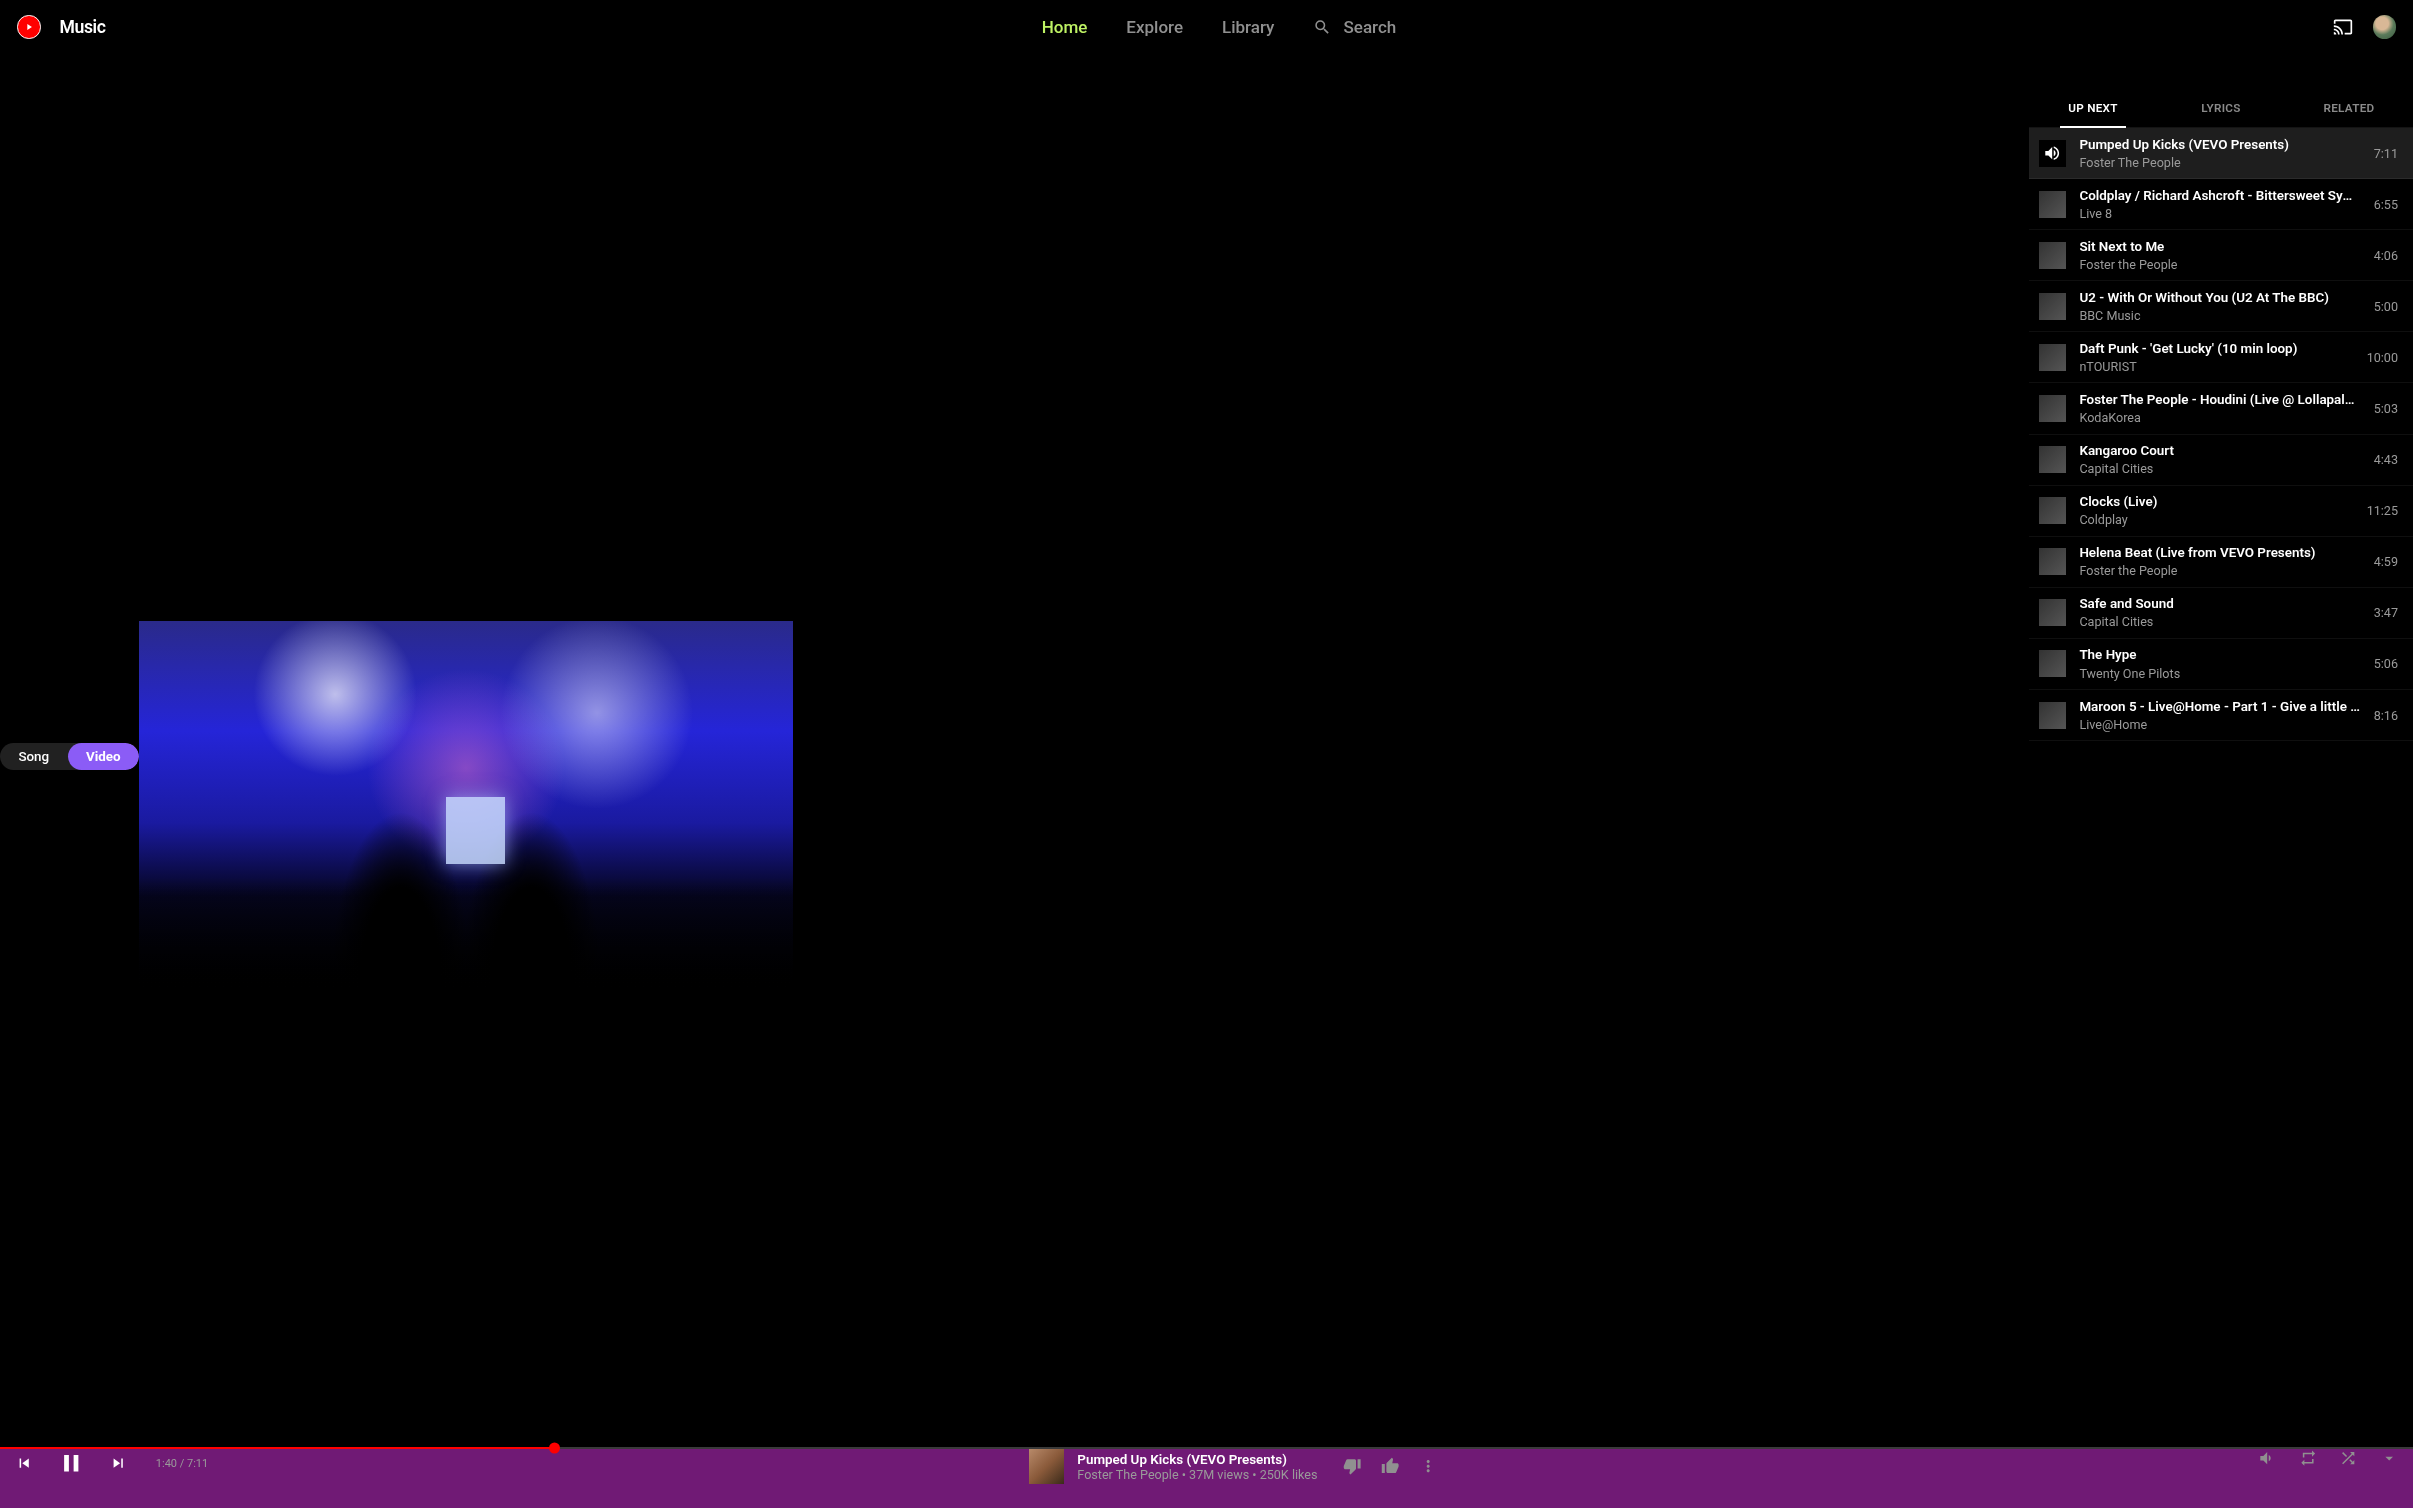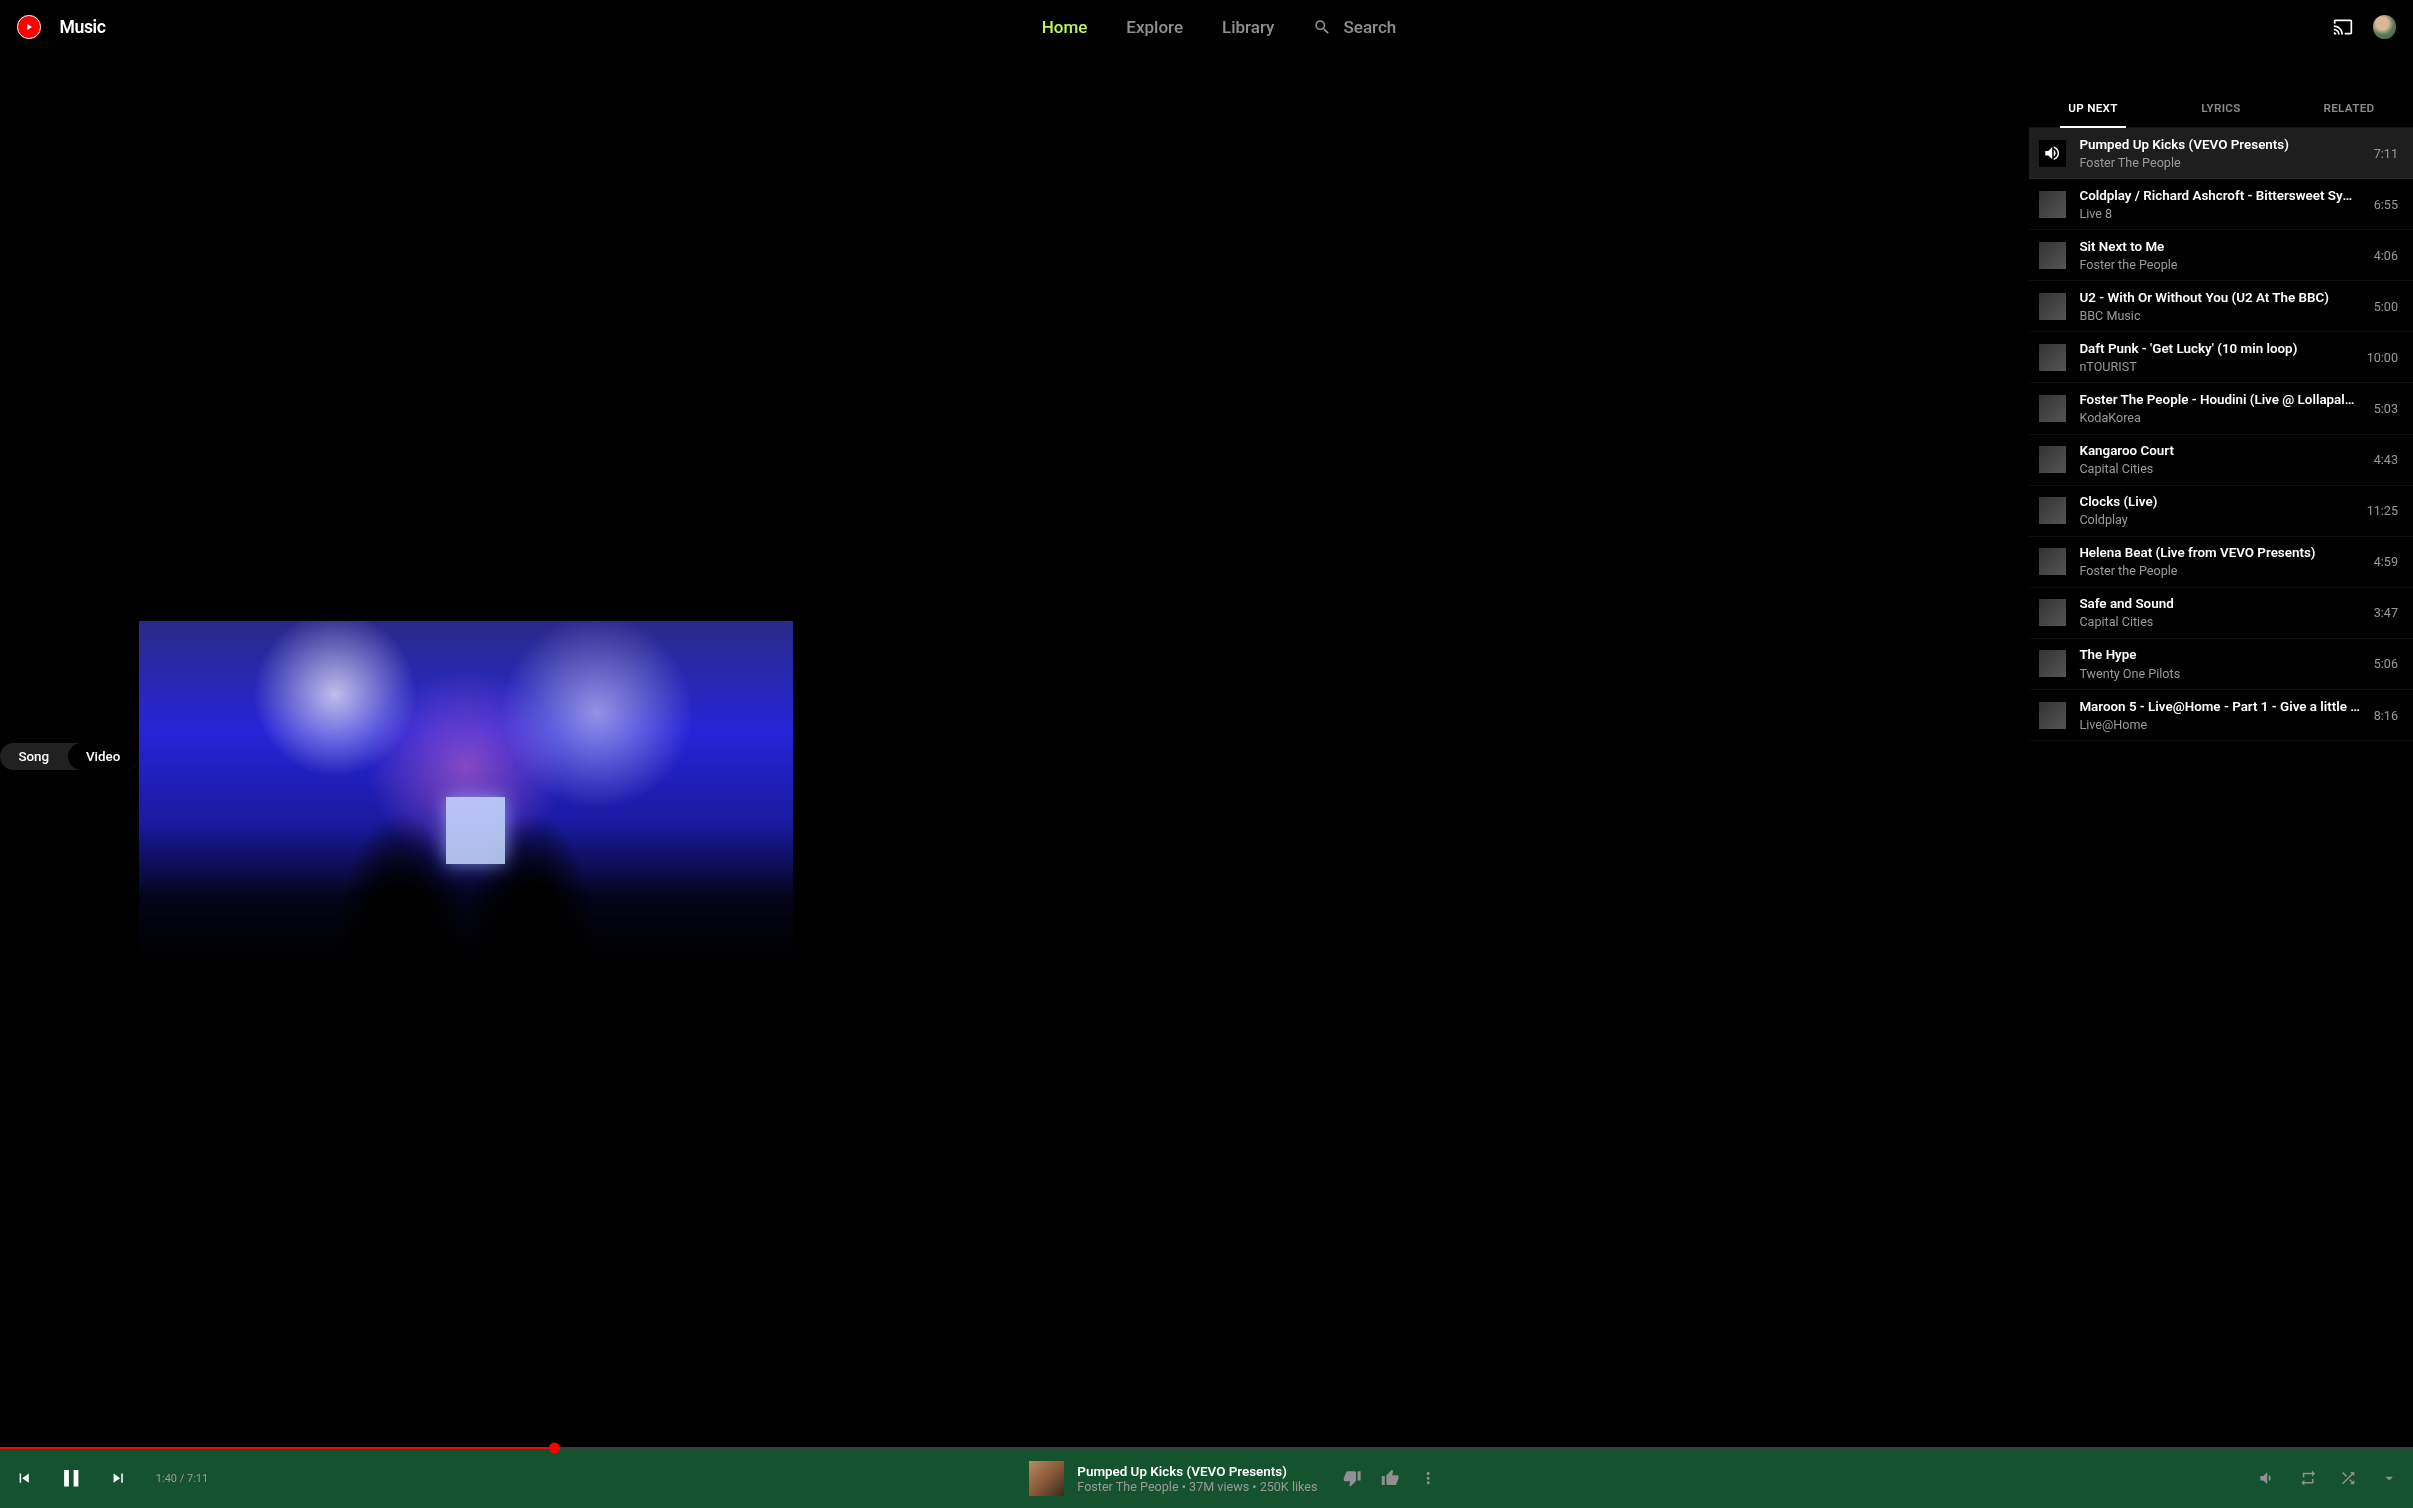--- a/index.html
+++ b/index.html
@@ -103,22 +103,23 @@
     margin-bottom: 17px;
   }
   .av-toggle .seg {
     padding: 5.9px 18.4px;
     font-size: 13.4px;
     font-weight: 500;
     color: #fff;
     cursor: pointer;
   }
   .av-toggle .seg.active {
-    background: #000000;
+    background: #8b5cf6;
     border-radius: 17px;
+    font-weight: bold;
   }
   .video-box {
     width: 654px;
     height: 367px;
     margin-top: 79px;
     background:
       radial-gradient(circle at 30% 20%, rgba(255,255,255,0.7), transparent 15%),
       radial-gradient(circle at 70% 25%, rgba(255,255,255,0.5), transparent 18%),
       radial-gradient(circle at 50% 40%, rgba(200,100,200,0.6), transparent 25%),
       linear-gradient(180deg, #2a2a8a 0%, #2525d8 30%, #1a1aa0 55%, #050520 75%, #000 100%);
@@ -249,23 +250,23 @@
     content: "";
     position: absolute;
     right: -5px; top: 50%;
     transform: translateY(-50%);
     width: 11px; height: 11px;
     border-radius: 50%;
     background: #ff0000;
   }
   .player {
     height: 59px;
-    background: #14532d;
-    display: flex;
-    align-items: center;
+    background: #701a75;
+    display: flex;
+    align-items: flex-start;
     padding: 0 15px;
     gap: 11.7px;
   }
   .p-controls {
     display: flex;
     align-items: center;
     gap: 23.5px;
   }
   .p-btn { cursor: pointer; display:flex; align-items:center; }
   .p-btn svg { width: 18.4px; height: 18.4px; fill: #fff; }

